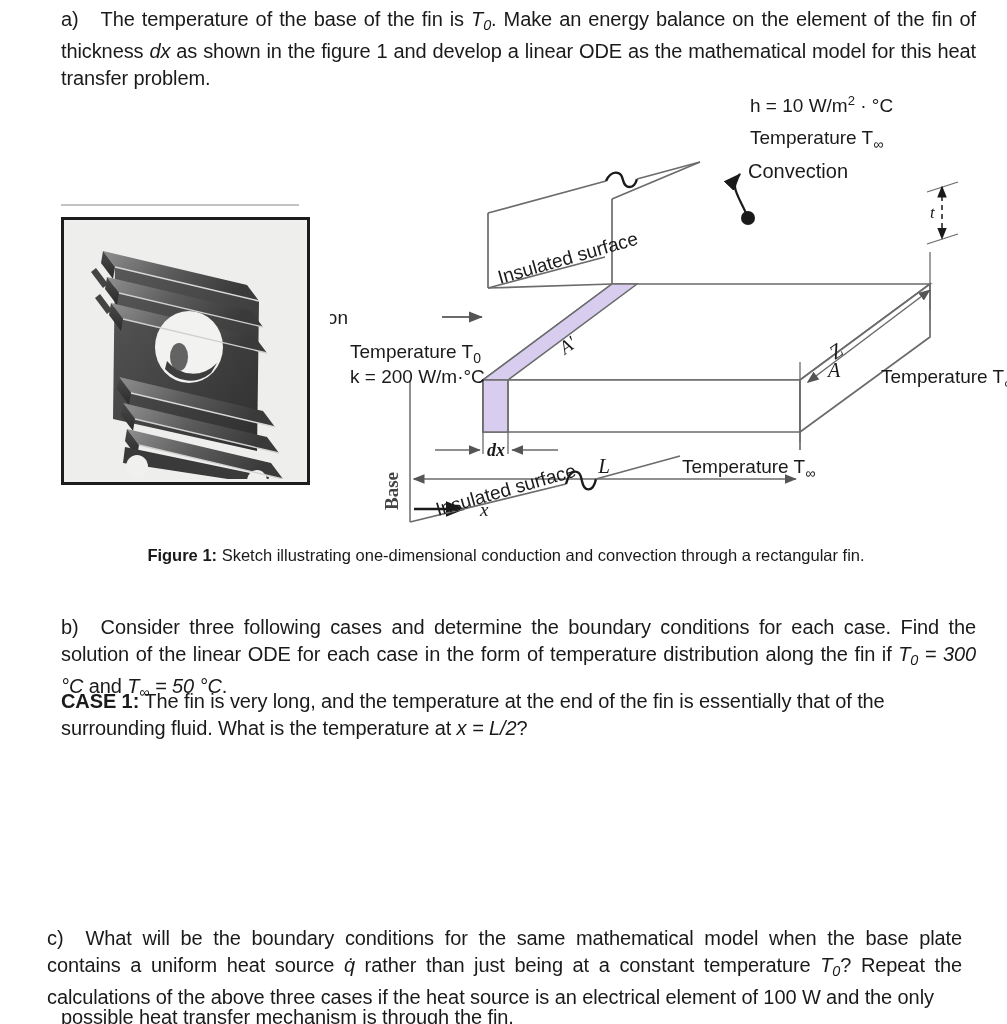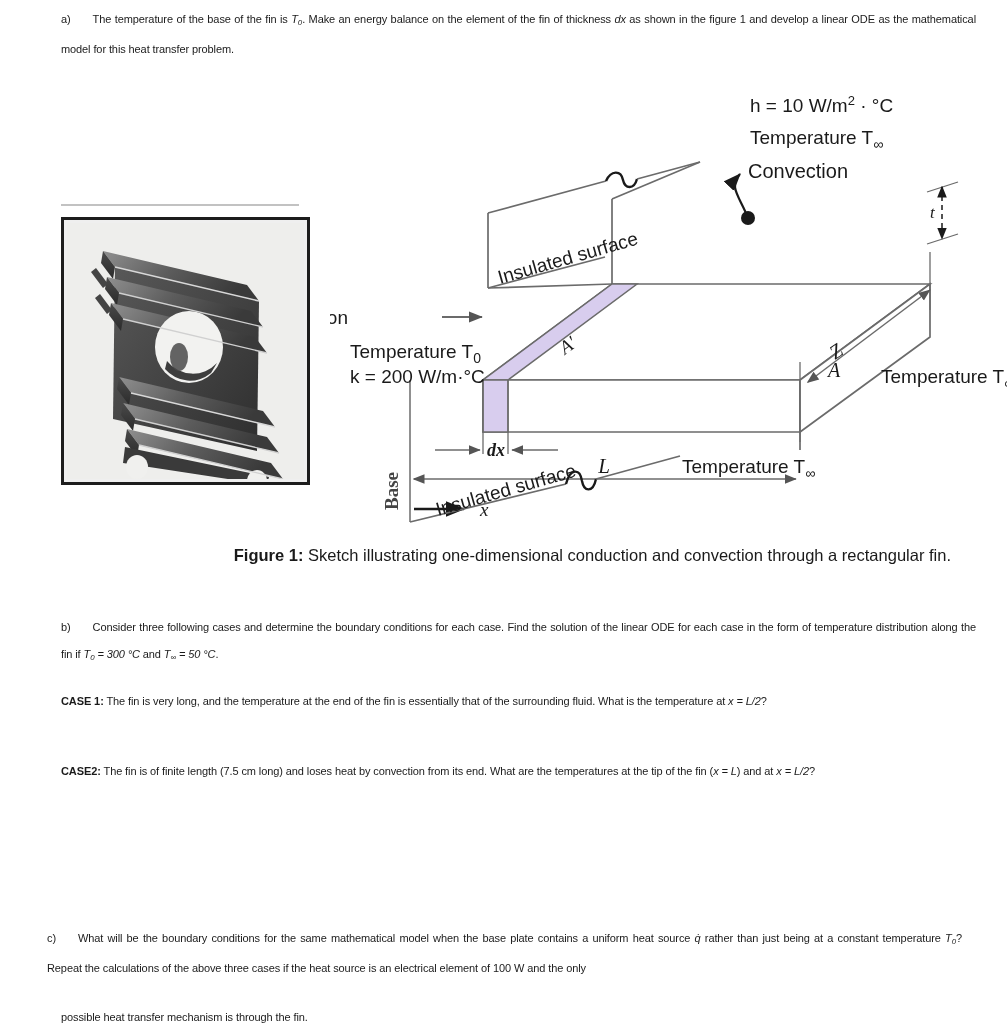--- a/index.html
+++ b/index.html
@@ -18,21 +18,21 @@
     position: relative;
     width: 1007px;
     height: 1024px;
     box-sizing: border-box;
   }
 
   
   .para {
     position: absolute;
     font-family: "Liberation Sans", sans-serif;
-    font-size: 11px;
+    font-size: 20px;
     line-height: 26.5px;
     text-align: justify;
     text-justify: inter-word;
     color: #1a1a1a;
     letter-spacing: -0.1px;
   }
   .para.left { text-align: left; }
   i.it { font-style: italic; }
   b.bd { font-weight: bold; }
   sub { font-size: 0.72em; vertical-align: -0.25em; }
@@ -70,21 +70,21 @@
     position: absolute;
     left: 330px;
     top: 92px;
   }
 
   .cap {
     position: absolute;
     left: 61px;
     top: 546px;
     width: 890px;
-    text-align: right;
+    text-align: center;
     font-size: 16.5px;
     font-family: "Liberation Sans", sans-serif;
     color: #1a1a1a;
   }
 </style>
 </head>
 <body>
 
 <div class="page">
 
@@ -286,23 +286,20 @@
   </div>
 
   <div class="para" style="left:61px; top:614px; width:915px;">
     <span>b)</span><span class="indent-a"></span><span>Consider three following cases and determine the boundary conditions for each case. Find the solution of the linear ODE for each case in the form of temperature distribution along the fin if </span><i class="it"><span>T</span><sub>0</sub><span> = 300 °C</span></i><span> and </span><i class="it"><span>T</span><sub>∞</sub><span> = 50 °C</span></i><span>.</span>
   </div>
 
   <div class="para left" style="left:61px; top:688px; width:915px;">
     <b class="bd">CASE 1:</b><span> The fin is very long, and the temperature at the end of the fin is essentially that of the surrounding fluid. What is the temperature at </span><i class="it">x = L/2</i><span>?</span>
   </div>
 
-  <div class="para left" style="left:61px; top:758px; width:915px;">
-    <b class="bd">CASE2:</b><span> The fin is of finite length (7.5 cm long) and loses heat by convection from its end. What are the temperatures at the tip of the fin (</span><i class="it">x = L</i><span>) and at </span><i class="it">x = L/2</i><span>?</span>
-  </div>
 
 
   <div class="para" style="left:47px; top:925px; width:915px;">
     <span>c)</span><span class="indent-a"></span><span>What will be the boundary conditions for the same mathematical model when the base plate contains a uniform heat source </span><i class="it">q̇</i><span> rather than just being at a constant temperature </span><i class="it"><span>T</span><sub>0</sub></i><span>? Repeat the calculations of the above three cases if the heat source is an electrical element of 100 W and the only</span>
   </div>
   <div class="para left" style="left:61px; top:1004px; width:915px;">
     <span>possible heat transfer mechanism is through the fin.</span>
   </div>
 
 </div>

